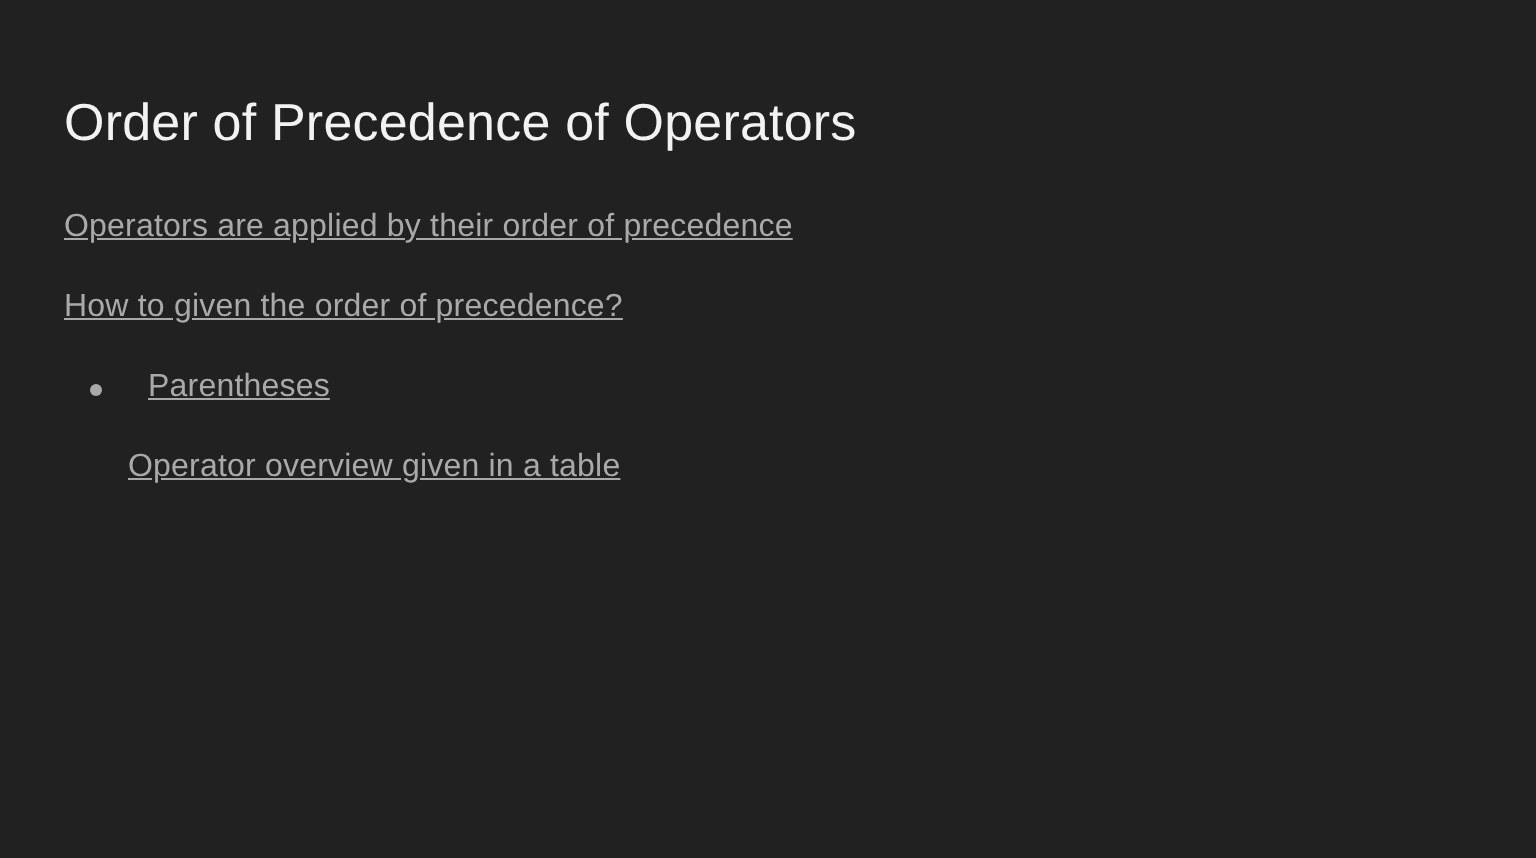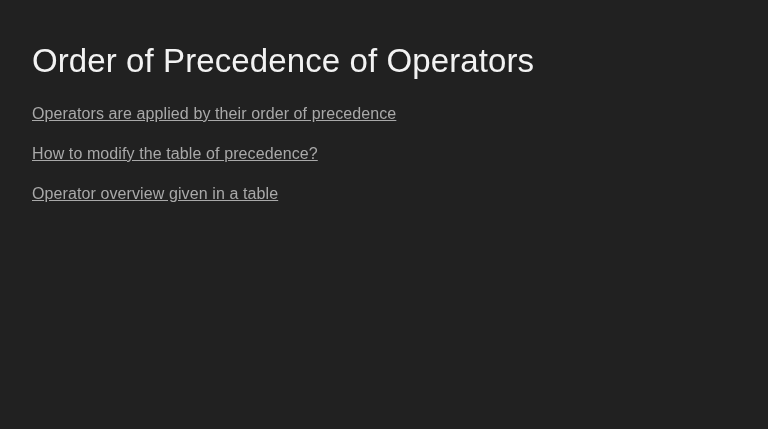--- a/index.html
+++ b/index.html
@@ -20,21 +20,21 @@
     width: 768px;
     height: 429px;
     background: #212121;
     box-sizing: border-box;
   }
 
   .slide-title {
     position: absolute;
     left: 32px;
     top: 44px;
-    font-size: 33px;
+    font-size: 26px;
     line-height: 34px;
     font-weight: 400;
     color: #f2f2f2;
     letter-spacing: 0.1px;
     white-space: nowrap;
   }
 
   .body-block {
     position: absolute;
     left: 32px;
@@ -63,38 +63,43 @@
     left: 13px;
     top: 8px;
     width: 6px;
     height: 6px;
     border-radius: 50%;
     background: #a9a9a9;
   }
 
   .body-line.last {
     margin-bottom: 0;
+    margin-left: 32px;
   }
 </style>
 </head>
 <body>
 
 <div class="slide">
 
   <div class="slide-title">Order of Precedence of Operators</div>
 
   <div class="body-block">
 
     <p class="body-line">
       <span>Operators are applied by their order of precedence</span>
     </p>
 
     <p class="body-line">
-      <span>How to modify the table of precedence?</span>
+      <span>How to given the order of precedence?</span>
     </p>
 
+    <p class="body-line level-1">
+      <span class="bullet-dot"></span>
+      <span>Parentheses</span>
+    </p>
 
     <p class="body-line last">
       <span>Operator overview given in a table</span>
     </p>
 
   </div>
 </div>
 
 </body></html>

